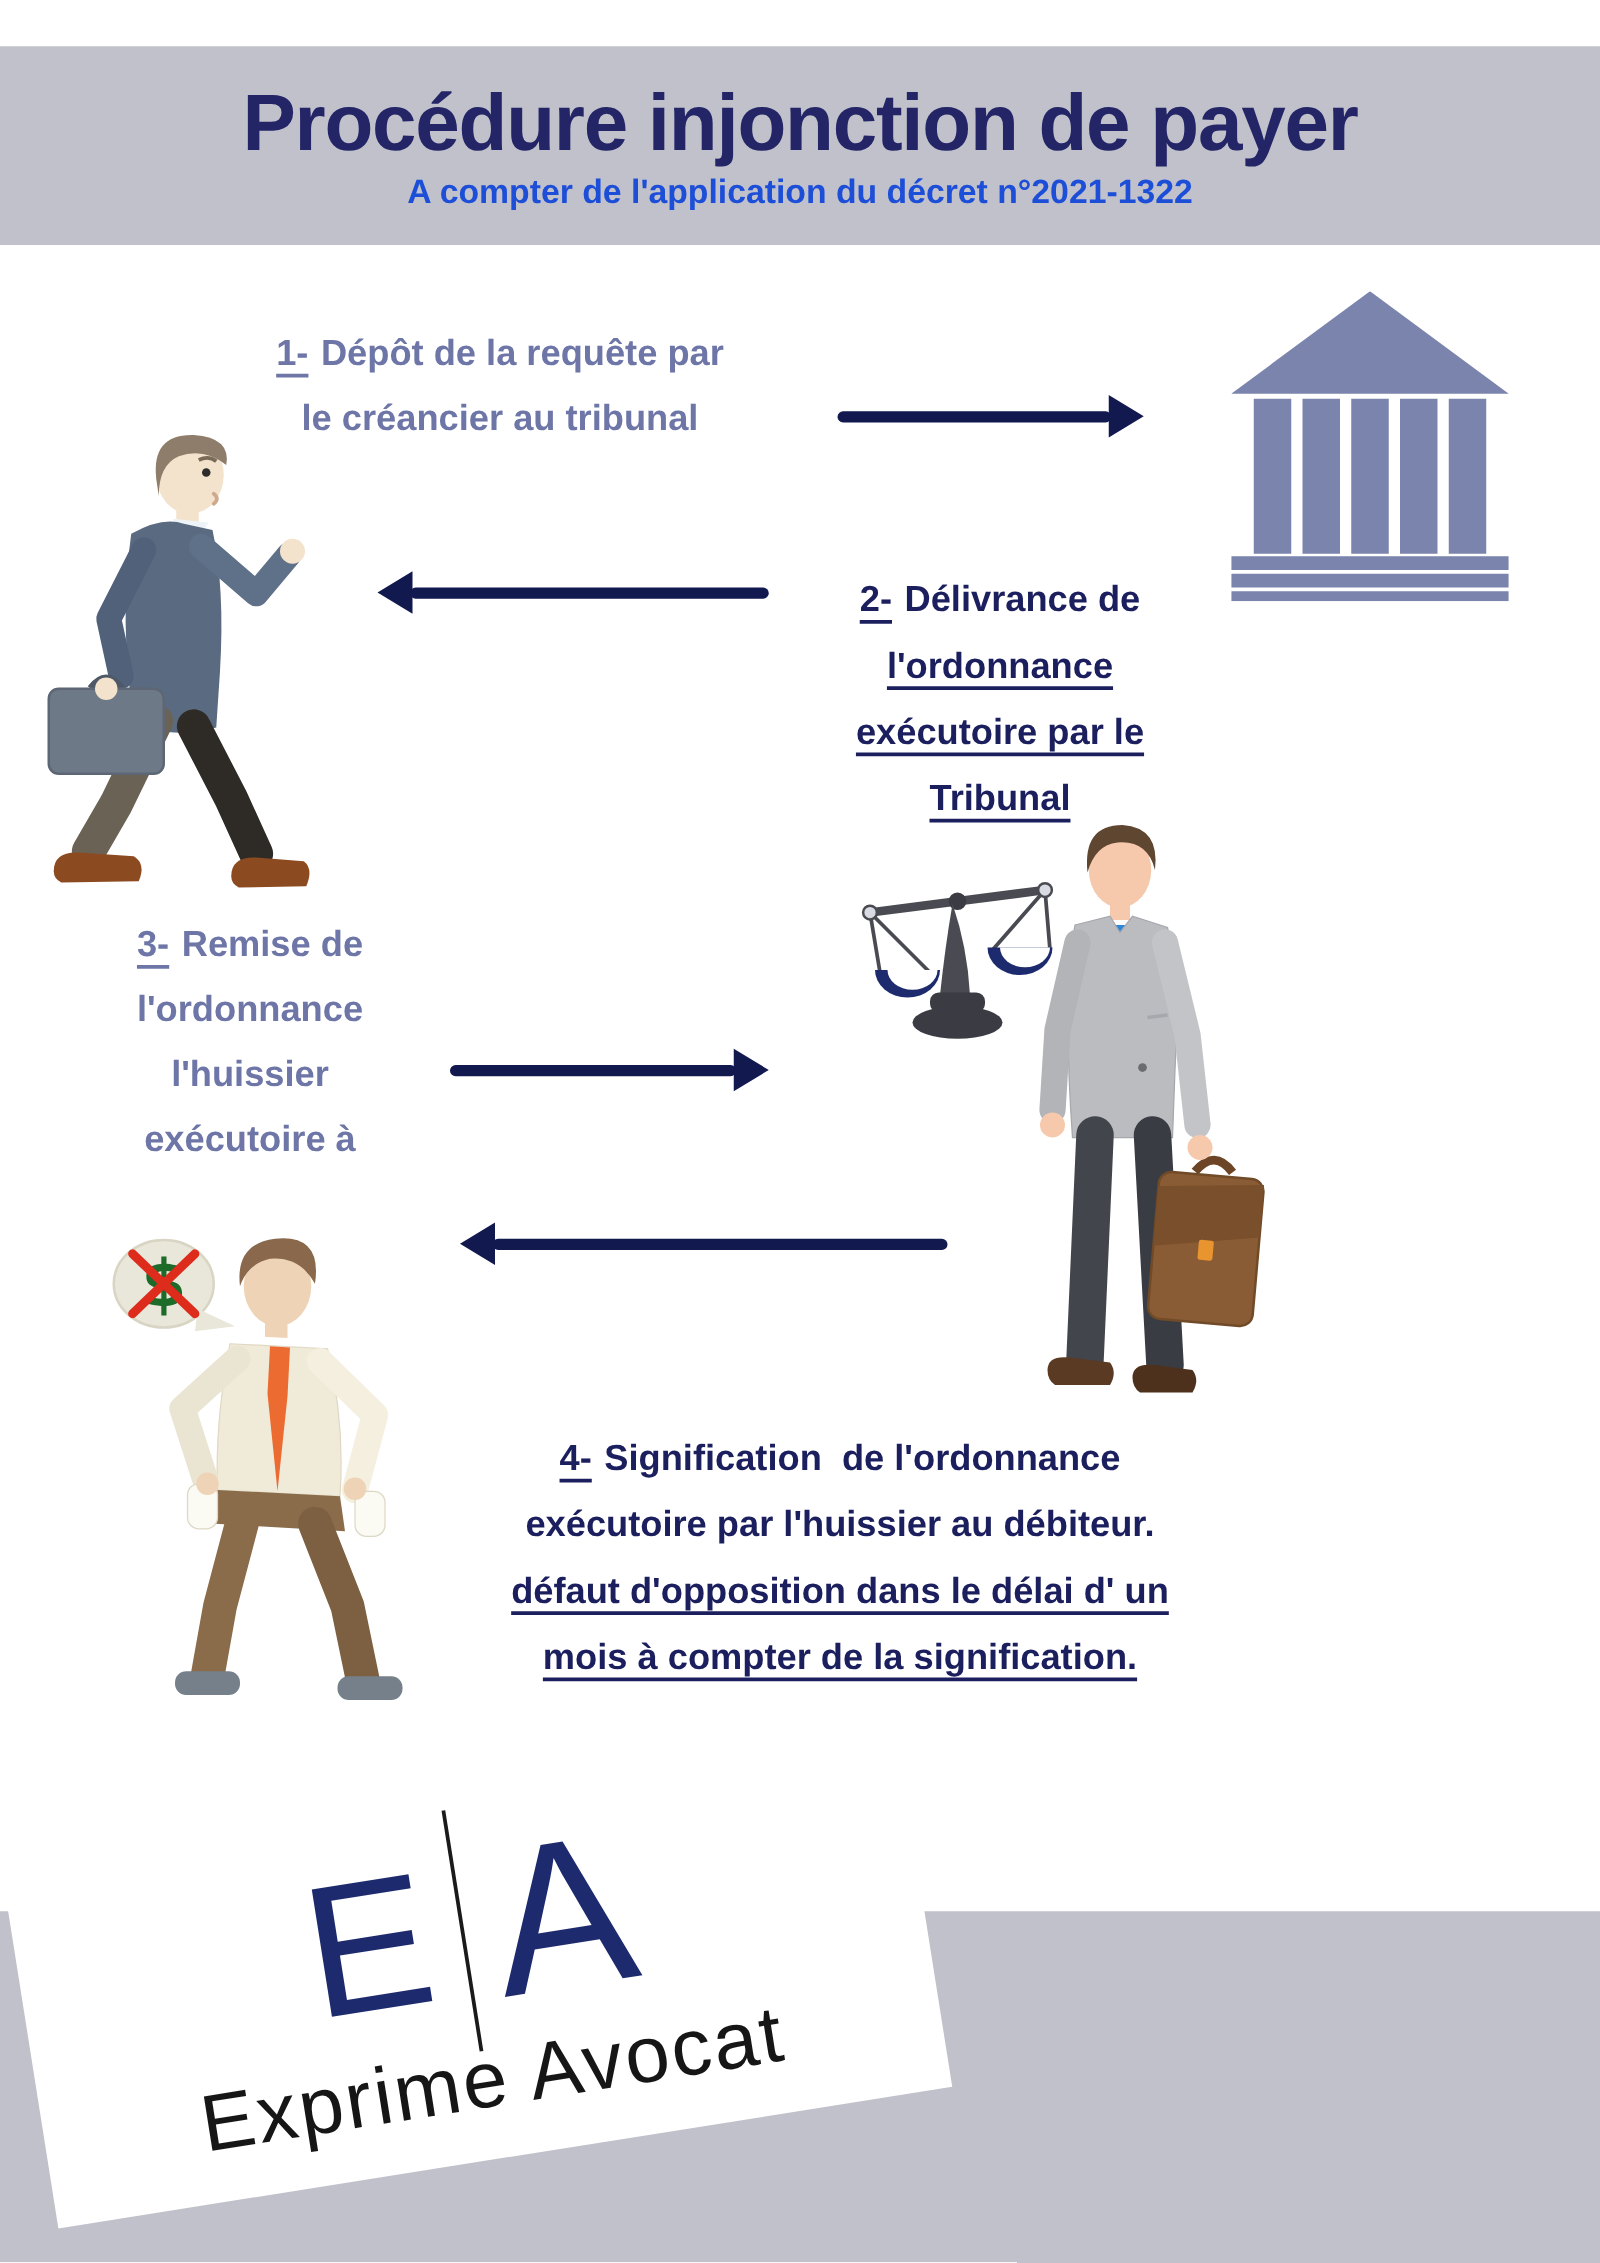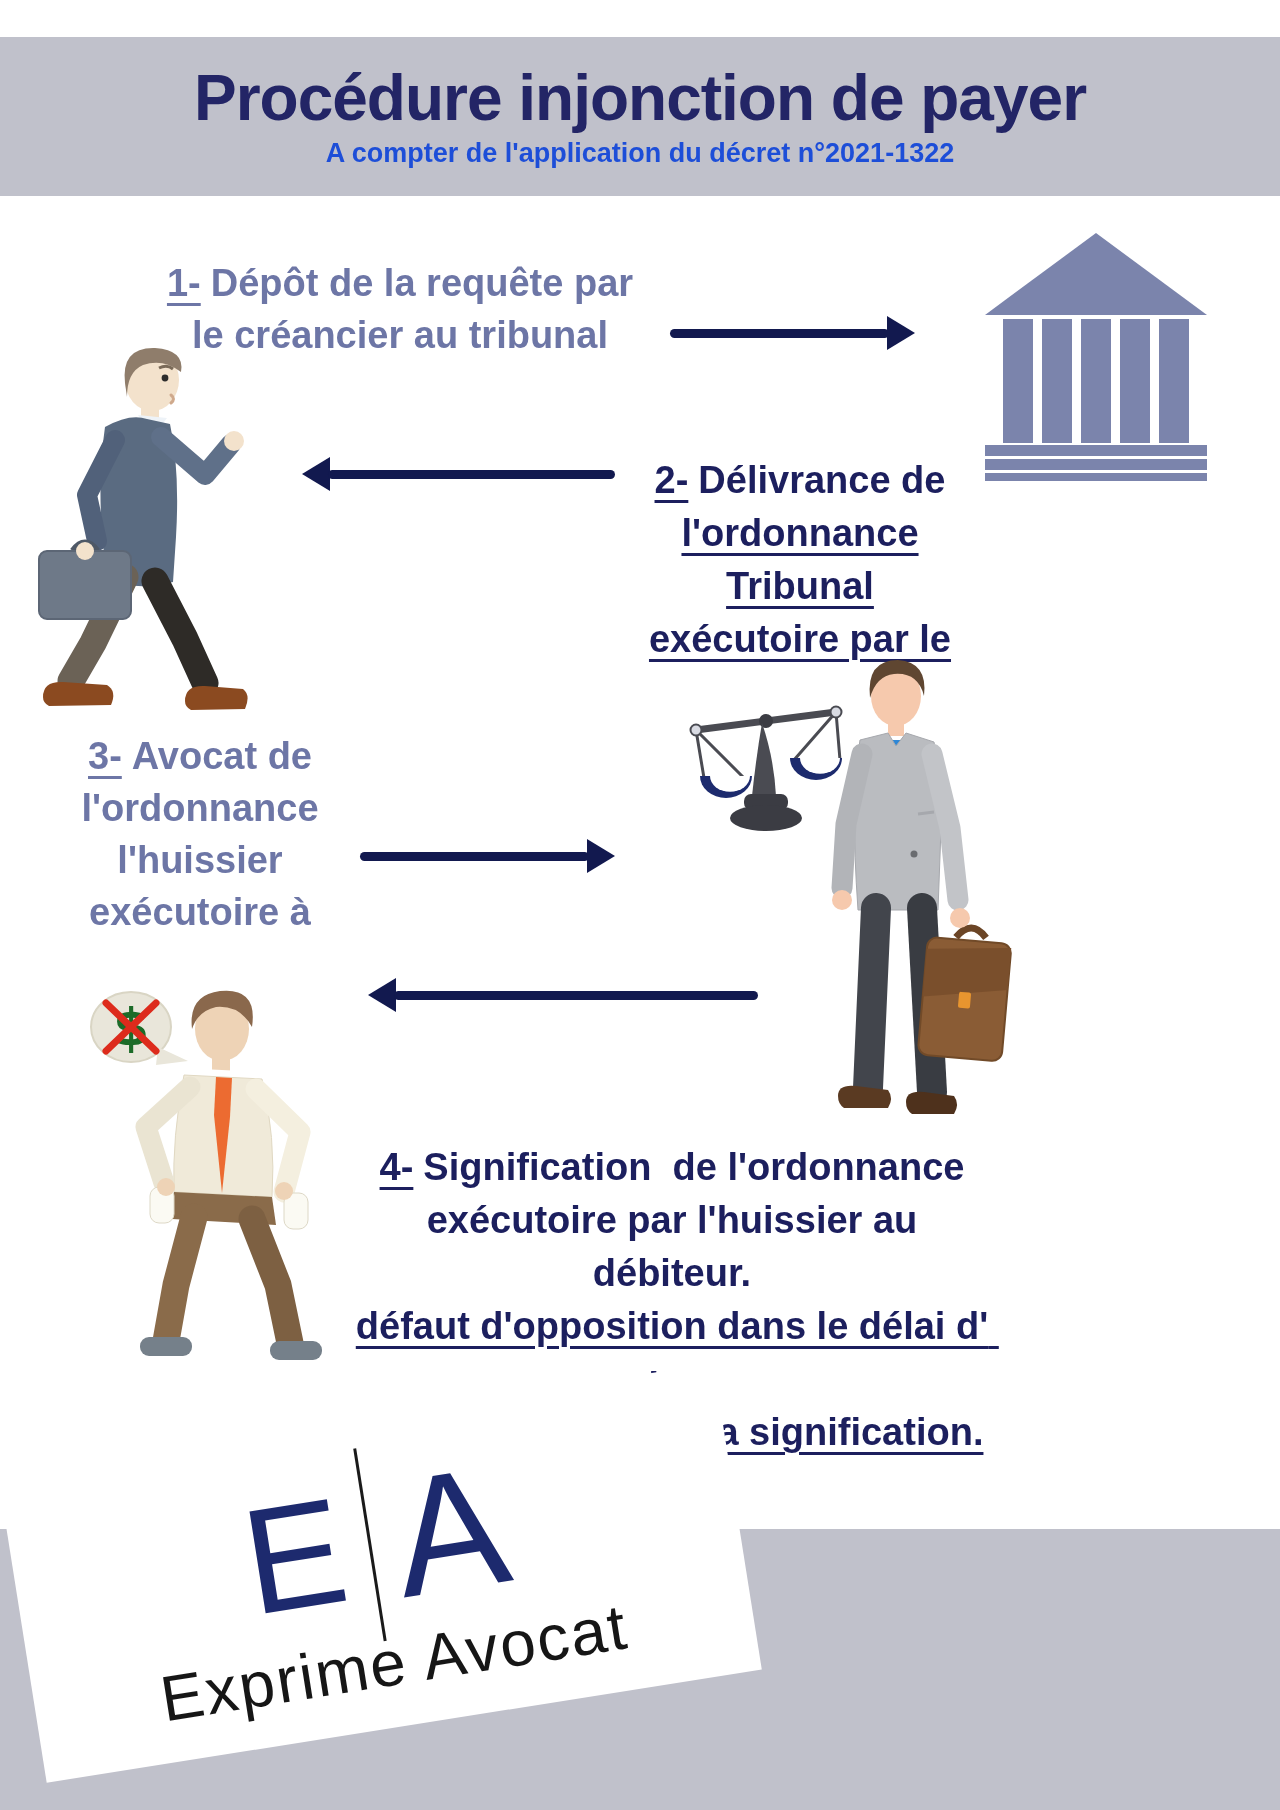--- a/index.html
+++ b/index.html
@@ -6,21 +6,21 @@
   #page{position:relative;width:1280px;height:1810px;background:#ffffff;overflow:hidden;
         font-family:"Liberation Sans","DejaVu Sans",sans-serif;}
 
   
   .top-band{position:absolute;left:0;top:37px;width:1280px;height:159px;background:#c0c1cb;
             display:flex;flex-direction:column;align-items:center;justify-content:center;}
   .main-title{font-size:64px;font-weight:700;letter-spacing:-1px;color:#232566;line-height:1;}
   .subtitle{font-size:27px;font-weight:700;color:#1d4ed8;margin-top:10px;line-height:1;}
 
   
-  .step{position:absolute;text-align:center;font-weight:700;font-size:38px;}
+  .step{position:absolute;text-align:center;font-weight:700;font-size:29px;}
   .step .ln{white-space:pre-wrap;line-height:52px;display:block;}
   .step-light{color:#6d76a6;}
   .step-dark{color:#1c1f5e;}
   .u{text-decoration:underline;text-decoration-thickness:3px;text-underline-offset:7px;}
   .num{margin-right:10px;}
   #step1{left:130px;top:257px;width:540px;}
   #step2{left:590px;top:454px;width:420px;}
   #step2 .ln,#step4 .ln{line-height:53px;}
   #step3{left:20px;top:730px;width:360px;}
   #step4{left:352px;top:1141px;width:640px;}
@@ -100,31 +100,31 @@
     <path d="M8,352 Q8,336 28,337 L72,340 Q82,346 76,360 L14,361 Q8,358 8,352 Z" fill="#8b4a20"></path>
     <path d="M150,356 Q150,340 170,341 L208,344 Q216,350 210,364 L156,365 Q150,362 150,356 Z" fill="#8b4a20"></path>
     <path d="M38,206 q12,-16 24,0" stroke="#4e5866" stroke-width="7" fill="none"></path>
     <rect x="4" y="206" width="92" height="68" rx="8" fill="#6e7988" stroke="#5c6675" stroke-width="2"></rect>
     <circle cx="50" cy="206" r="9" fill="#f3e2cc"></circle>
   </svg>
 
   <div id="step2" class="step step-dark">
     <span class="ln"><span class="u num">2-</span><span>Délivrance de</span></span>
     <span class="ln u">l'ordonnance</span>
+    <span class="ln u">exécutoire par le</span>
     <span class="ln u">Tribunal</span>
-    <span class="ln u">exécutoire par le</span>
   </div>
 
   <div id="arrow2" class="arrow">
     <div class="head-l"></div>
     <div class="shaft"></div>
   </div>
 
   <div id="step3" class="step step-light">
-    <span class="ln"><span class="u num">3-</span><span>Avocat de</span></span>
+    <span class="ln"><span class="u num">3-</span><span>Remise de</span></span>
     <span class="ln">l'ordonnance</span>
     <span class="ln">l'huissier</span>
     <span class="ln">exécutoire à</span>
   </div>
 
   <div id="arrow3" class="arrow">
     <div class="shaft"></div>
     <div class="head-r"></div>
   </div>
 

